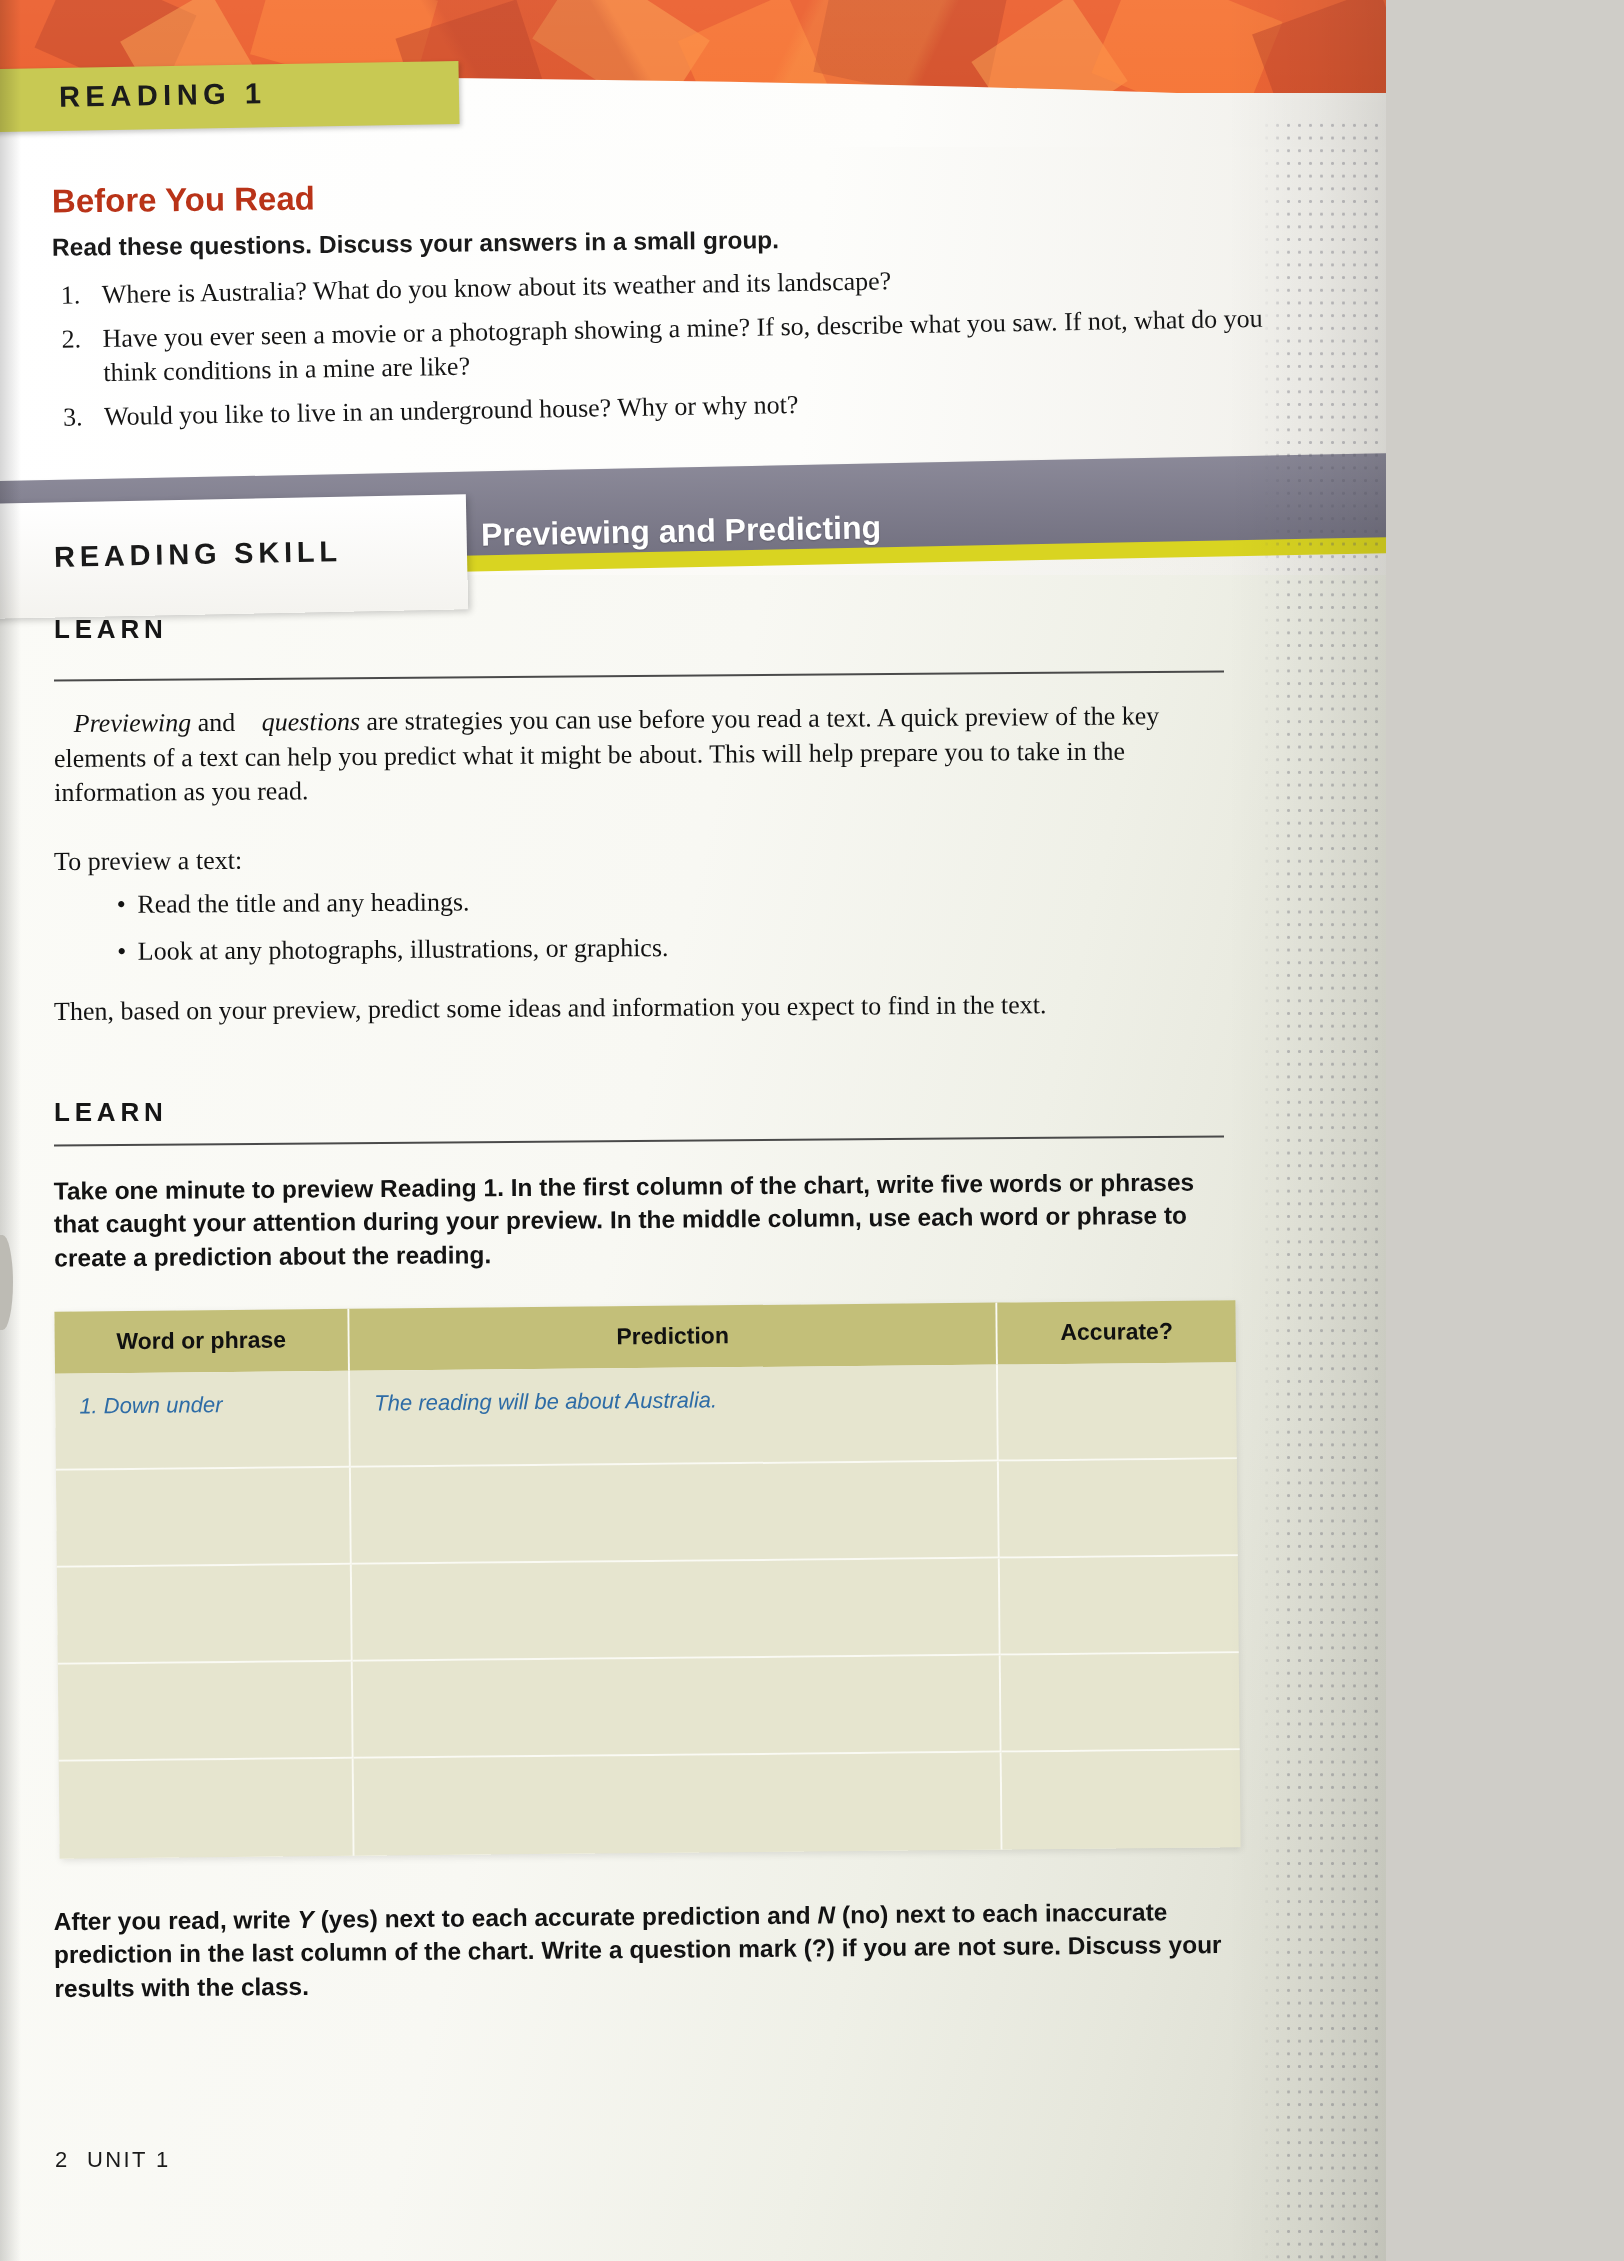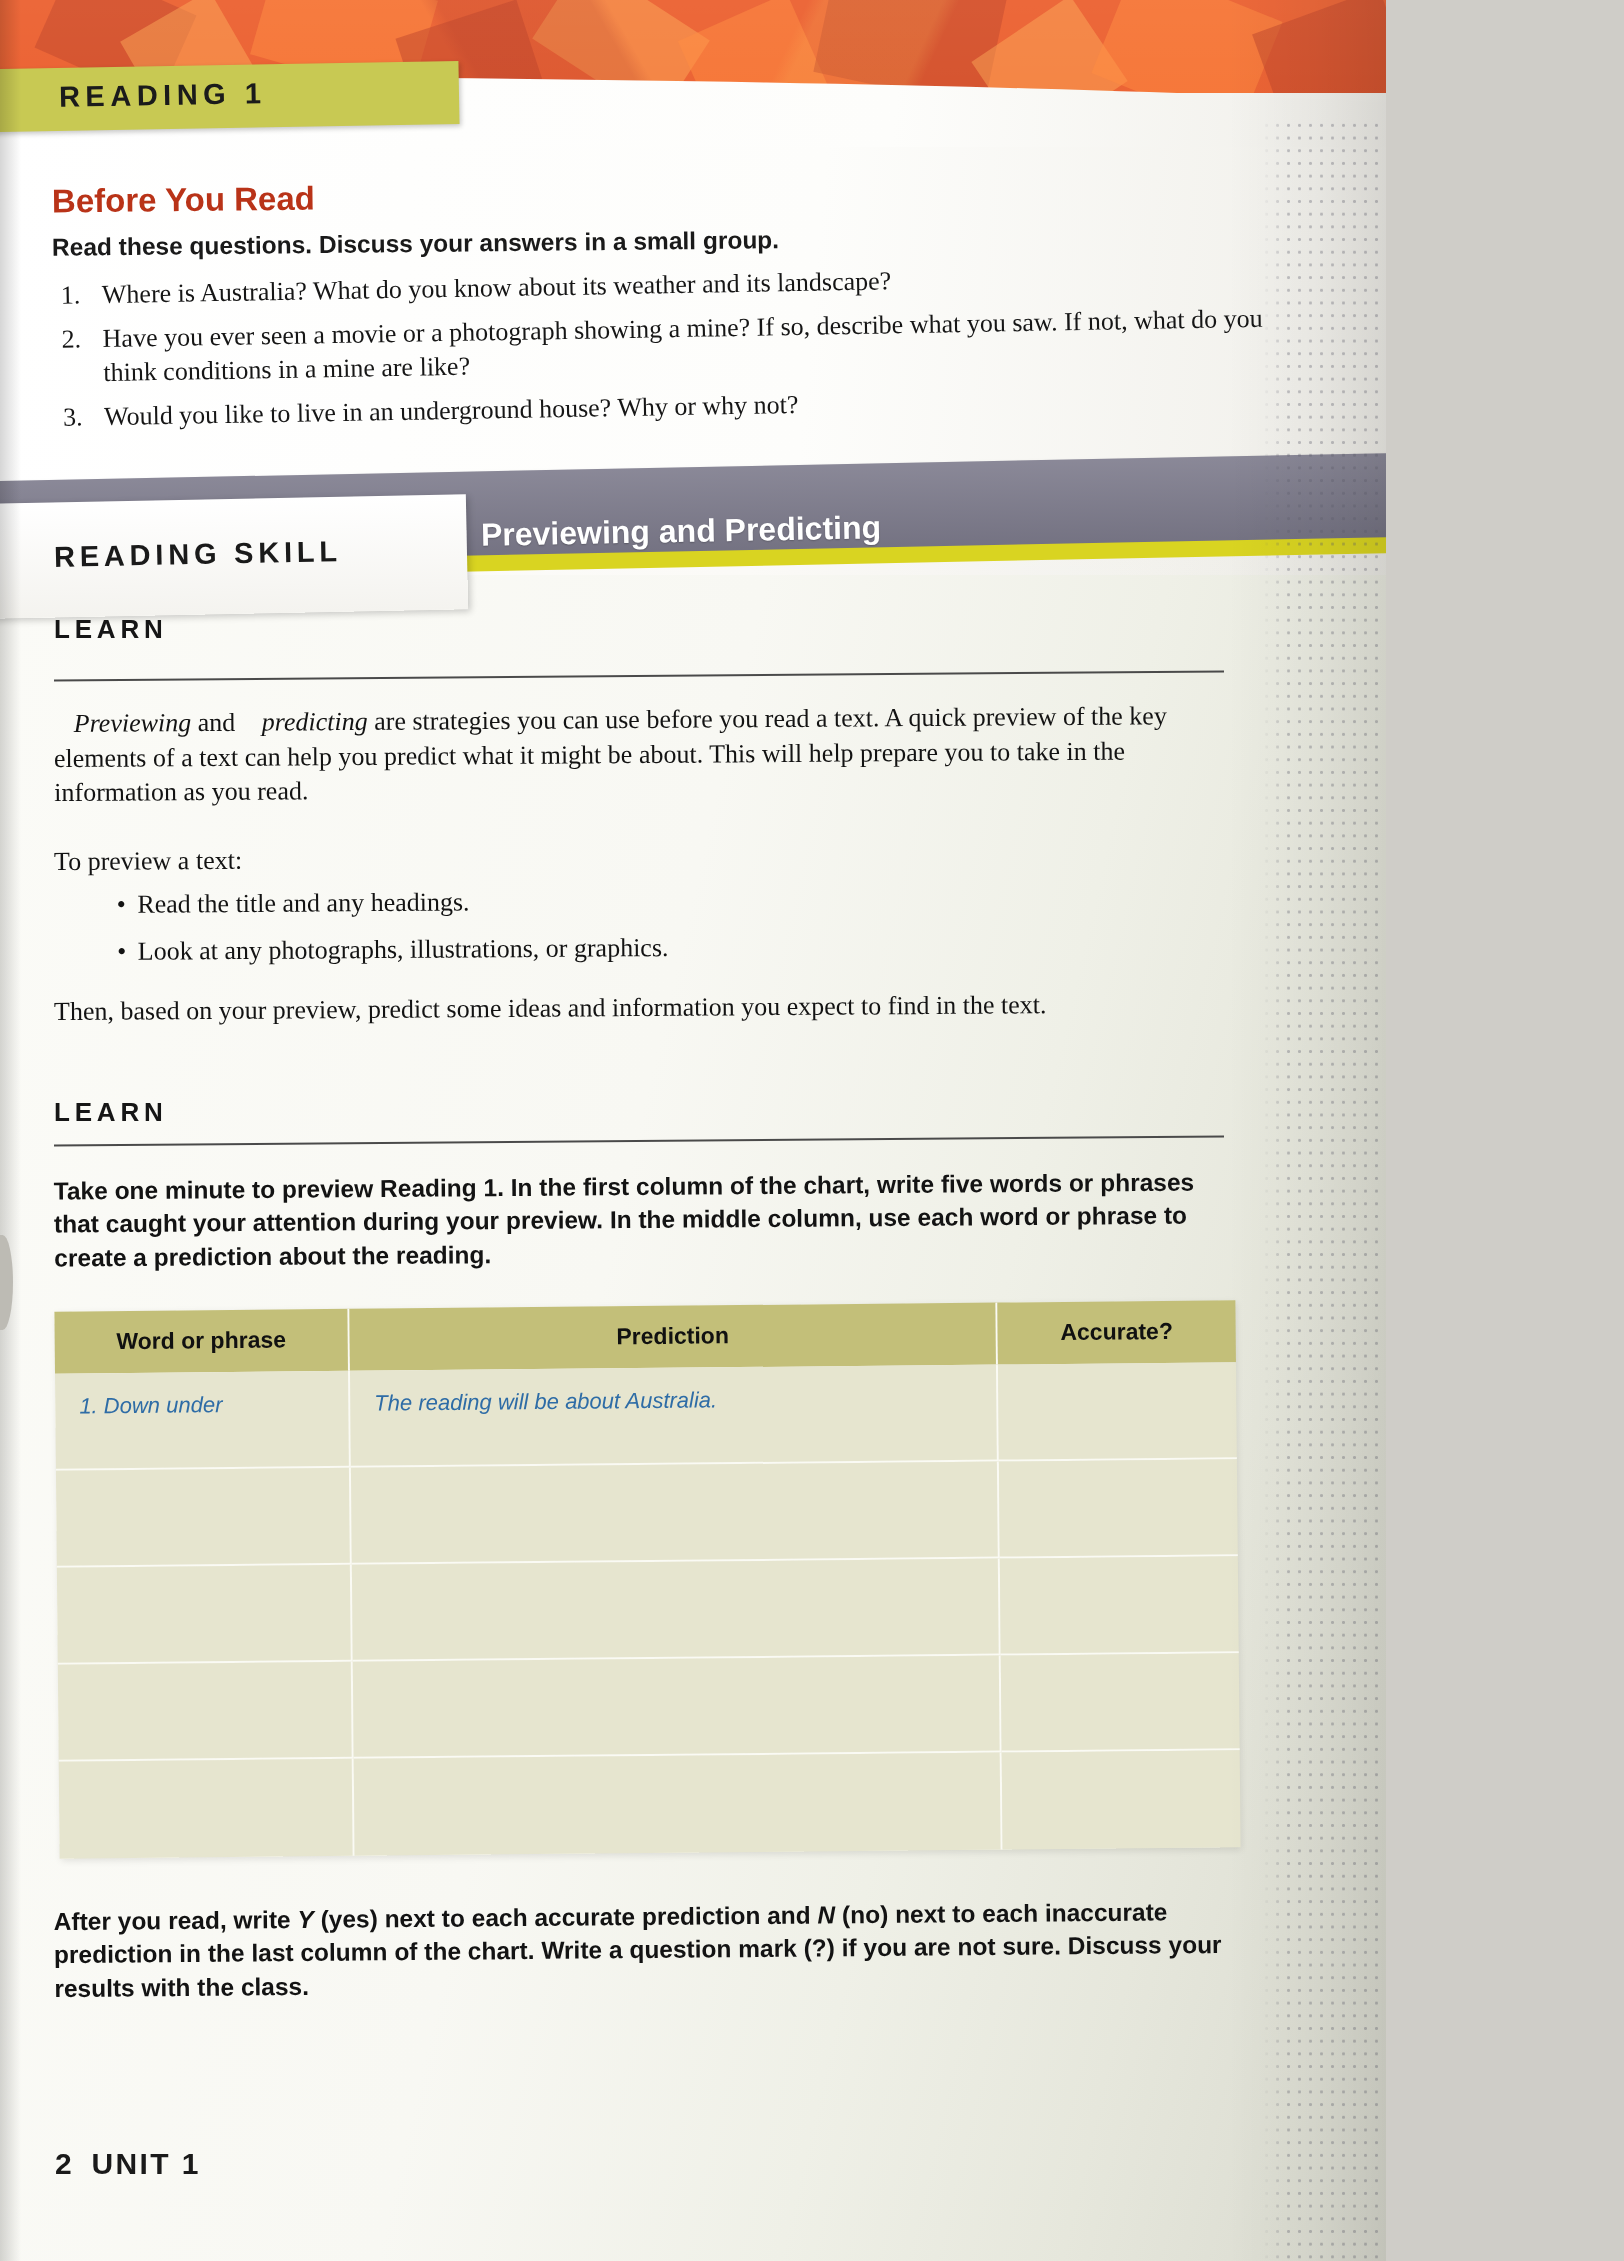--- a/index.html
+++ b/index.html
@@ -308,22 +308,22 @@
   .col1 { width: 295px; flex: 0 0 295px; }
   .col2 { width: 648px; flex: 0 0 648px; }
   .col3 { width: 238px; flex: 0 0 238px; }
 
   
   .footer {
     position: absolute;
     left: 55px; top: 2147px;
     z-index: 10;
     font-family: "Liberation Sans", sans-serif;
-    font-size: 30px;
-    font-weight: bold;
+    font-size: 22px;
+    font-weight: normal;
     letter-spacing: 2.4px;
     color: #1a1a1a;
   }
   .footer .pg { margin-right: 17.4px; }
 
   
   .edge-dots {
     position: absolute;
     right: 0; top: 119px;
     width: 125px; height: 2142px;
@@ -422,21 +422,21 @@
   <div class="skill-banner"></div>
   <div class="skill-yellowstripe"></div>
   <div class="skill-title">Previewing and Predicting</div>
   <div class="skill-tab"></div>
   <div class="skill-tab-label">READING SKILL</div>
 
   <div class="sec-head" style="left:54px; top:614px;">LEARN</div>
   <div class="sec-rule" style="left:54px; top:675px; width:1170px; transform:rotate(-0.45deg);"></div>
 
   <div class="serif-p" style="left:54px; top:703px; width:1164px; transform:rotate(-0.4deg);">
-    <i>Previewing</i><span> and </span><i>predicting</i><span> are strategies you can use before you read a text. A quick preview of the key elements of a text can help you predict what it might be about. This will help prepare you to take in the information as you read.</span>
+    <i>Previewing</i><span> and </span><i>questions</i><span> are strategies you can use before you read a text. A quick preview of the key elements of a text can help you predict what it might be about. This will help prepare you to take in the information as you read.</span>
   </div>
 
   <div class="serif-p" style="left:54px; top:841px; width:1164px; transform:rotate(-0.4deg);">To preview a text:</div>
 
   <div class="serif-p" style="left:117px; top:884px; width:1108px; transform:rotate(-0.4deg);">
     <div class="bullet-row">
       <span class="bullet-dot">•</span>
       <span>Read the title and any headings.</span>
     </div>
     <div class="bullet-row">

